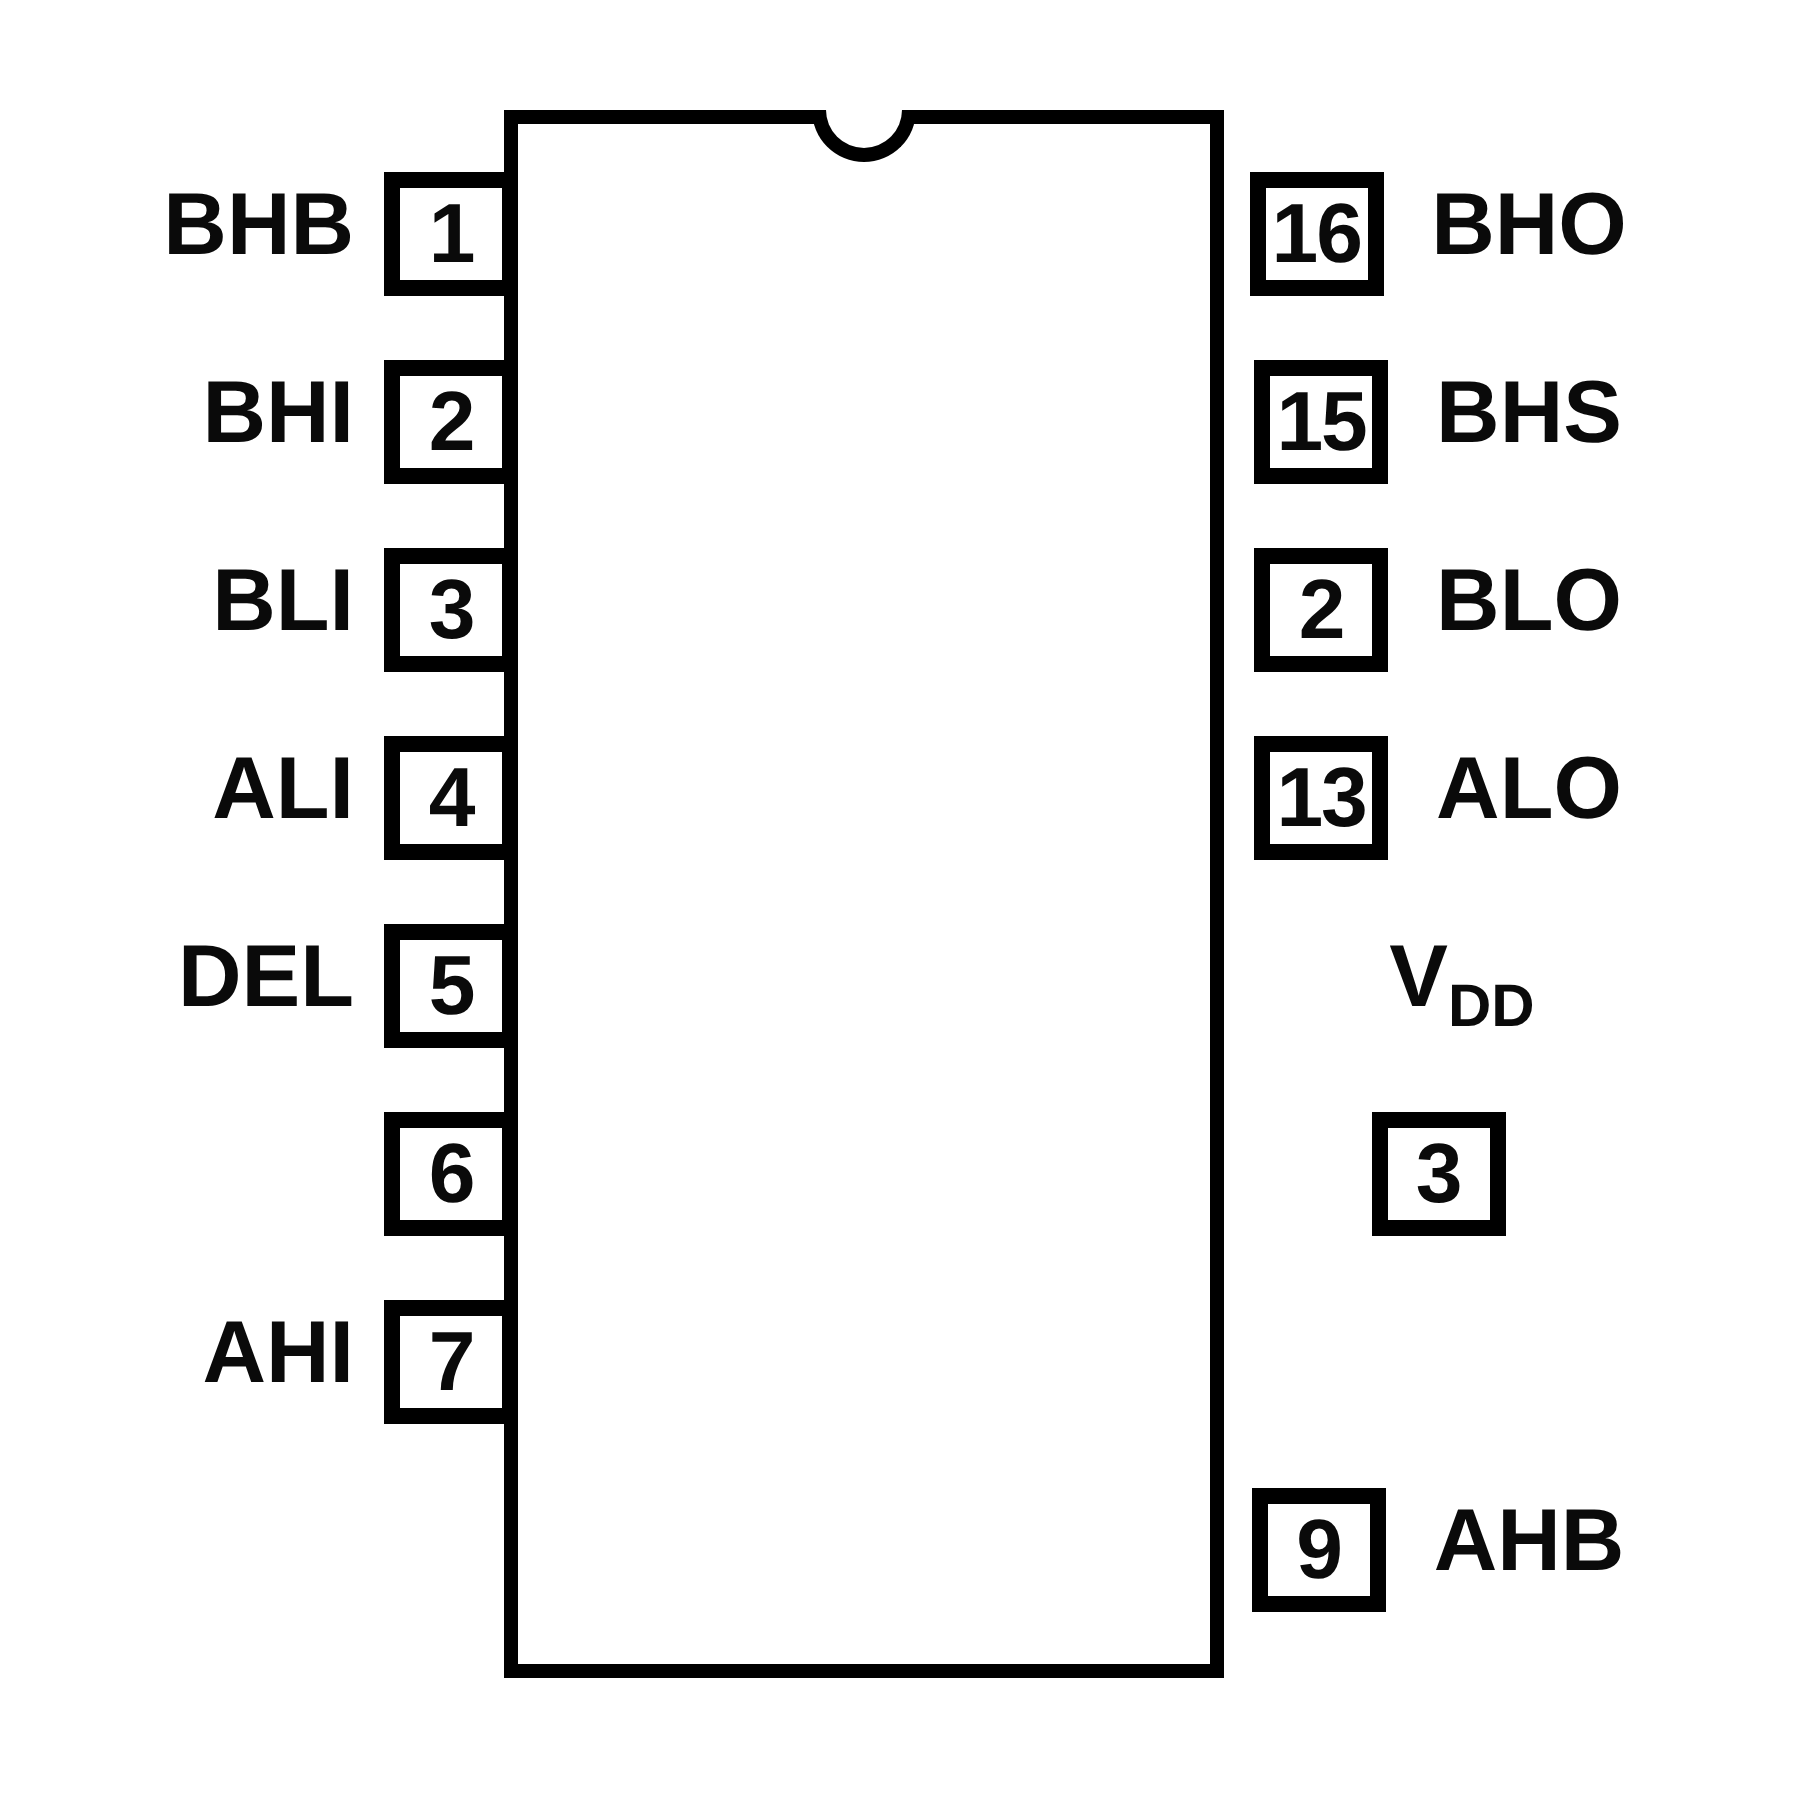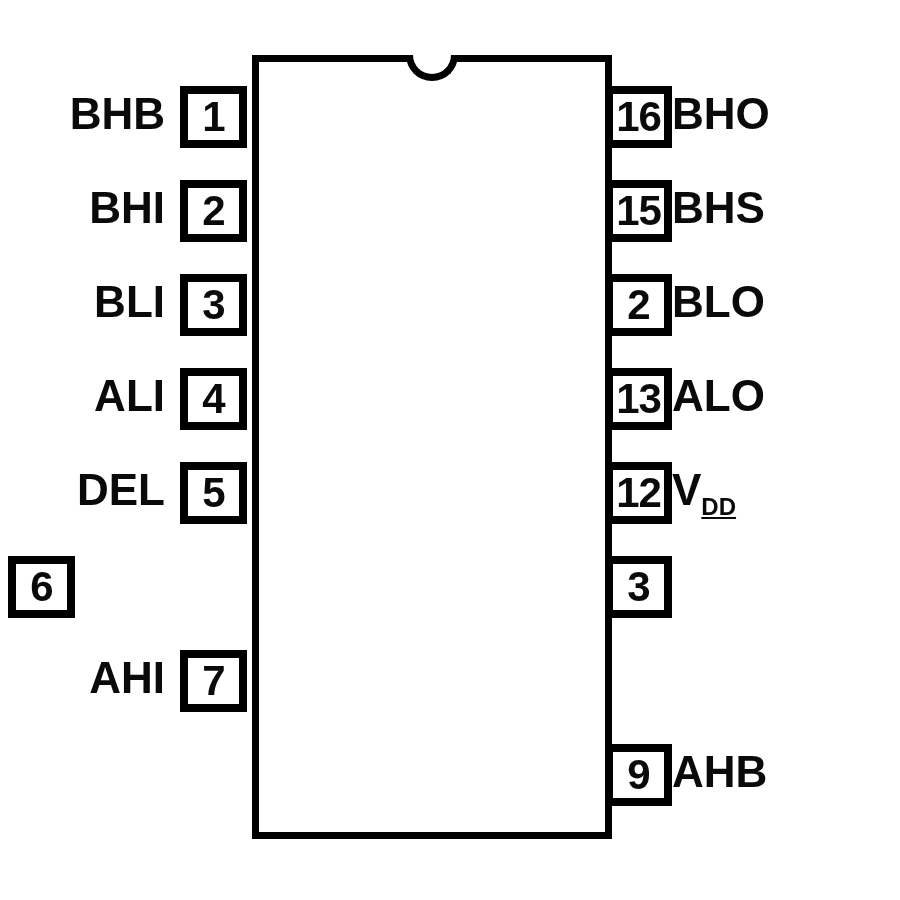--- a/index.html
+++ b/index.html
@@ -37,22 +37,22 @@
     border-top: none;
     border-radius: 0 0 40px 40px;
   }
   .pin-row {
     position: absolute;
     top: calc(86px + (var(--i) * 94px));
     height: 62px;
     display: flex;
     align-items: center;
   }
-  .pin-row.left  { left: 8px;  width: 239px; }
-  .pin-row.right { left: 605px; width: 290px; }
+  .pin-row.left  { left: 20px;  width: 239px; justify-content: flex-end; }
+  .pin-row.right { left: 574px; width: 290px; justify-content: center; }
   .pin-box {
     flex: 0 0 67px;
     width: 67px;
     height: 62px;
     box-sizing: border-box;
     border: 8px solid #000000;
     background: #ffffff;
     display: flex;
     align-items: center;
     justify-content: center;
@@ -70,27 +70,27 @@
     color: #0a0a0a;
     line-height: 1;
     white-space: nowrap;
   }
   .pin-row.left .pin-label {
     flex: 1;
     text-align: right;
     padding-right: 15px;
   }
   .pin-row.right .pin-label {
+    padding-left: 24px;
   }
   .sub {
-    font-size: 24px;
+    font-size: 30px;
     font-weight: bold;
     vertical-align: -10px;
     letter-spacing: 0;
-    text-decoration: underline;
   }
 </style>
 </head>
 <body>
 
 <div class="stage">
 
   <div class="ic-body">
     <div class="notch"></div>
   </div>
@@ -155,23 +155,20 @@
       </div>
     <div class="pin-label"><span>BLO</span><span class="sub"></span></div>
   </div>
   <div class="pin-row right" style="--i:3">
     <div class="pin-box">
         <span class="pin-number">13</span>
       </div>
     <div class="pin-label"><span>ALO</span><span class="sub"></span></div>
   </div>
   <div class="pin-row right" style="--i:4">
-    <div class="pin-box">
-        <span class="pin-number">12</span>
-      </div>
     <div class="pin-label"><span>V</span><span class="sub">DD</span></div>
   </div>
   <div class="pin-row right" style="--i:5">
     <div class="pin-box">
         <span class="pin-number">3</span>
       </div>
   </div>
   <div class="pin-row right" style="--i:7">
     <div class="pin-box">
         <span class="pin-number">9</span>

